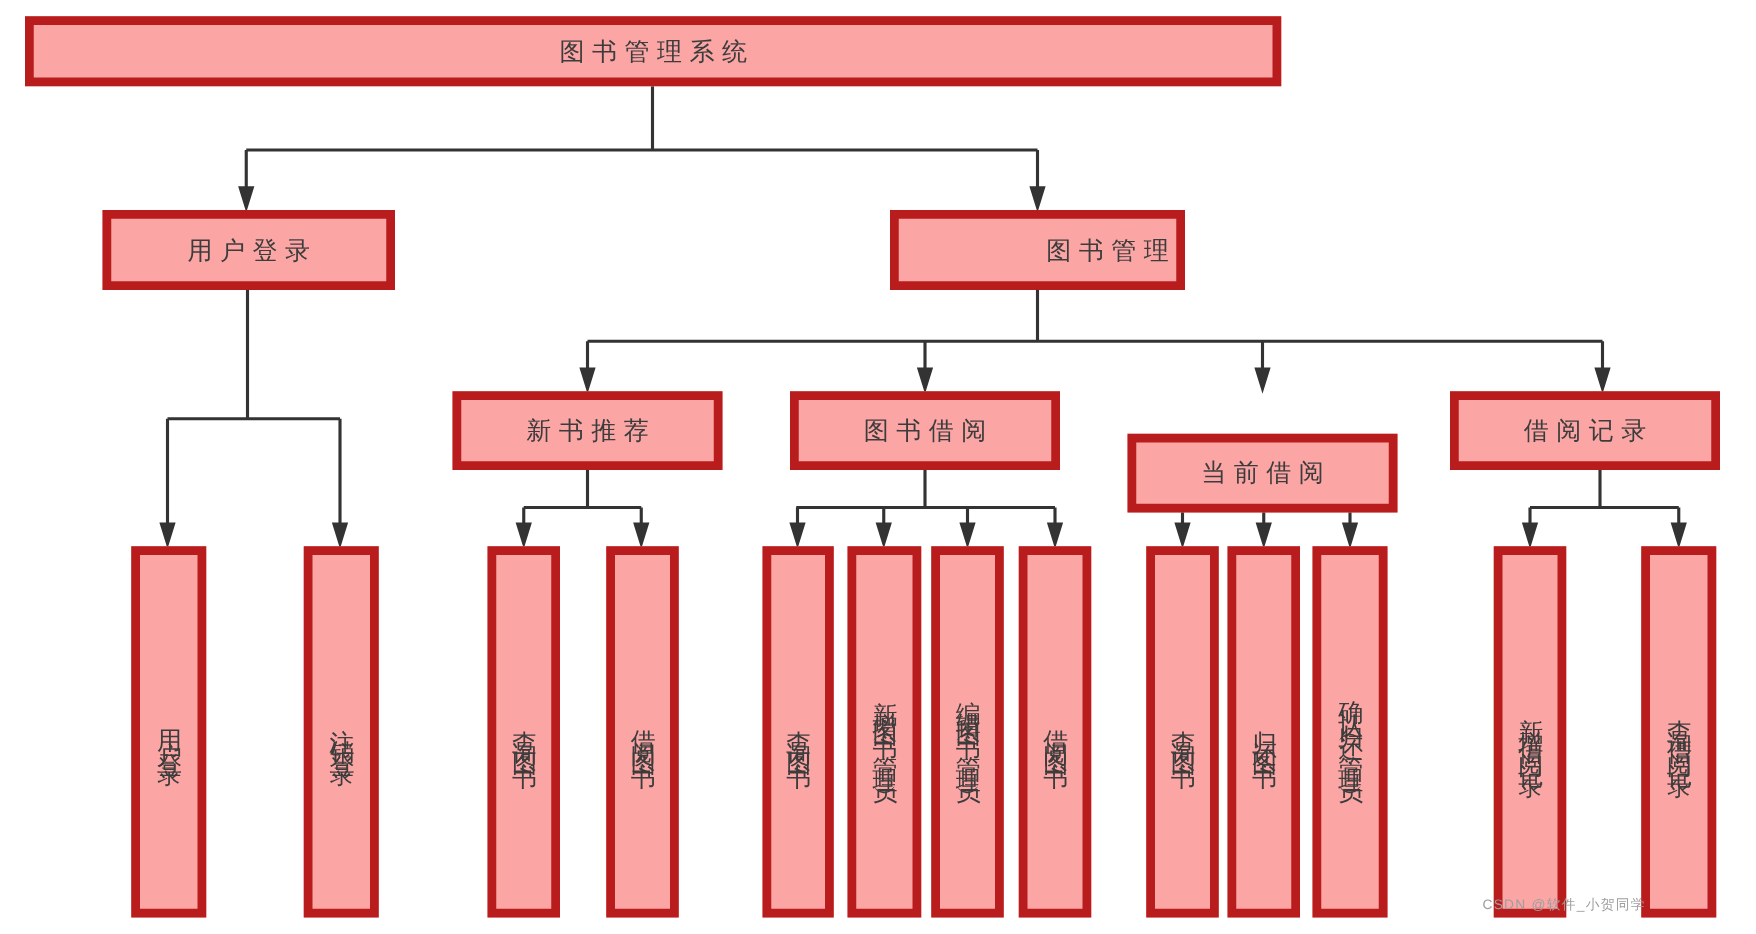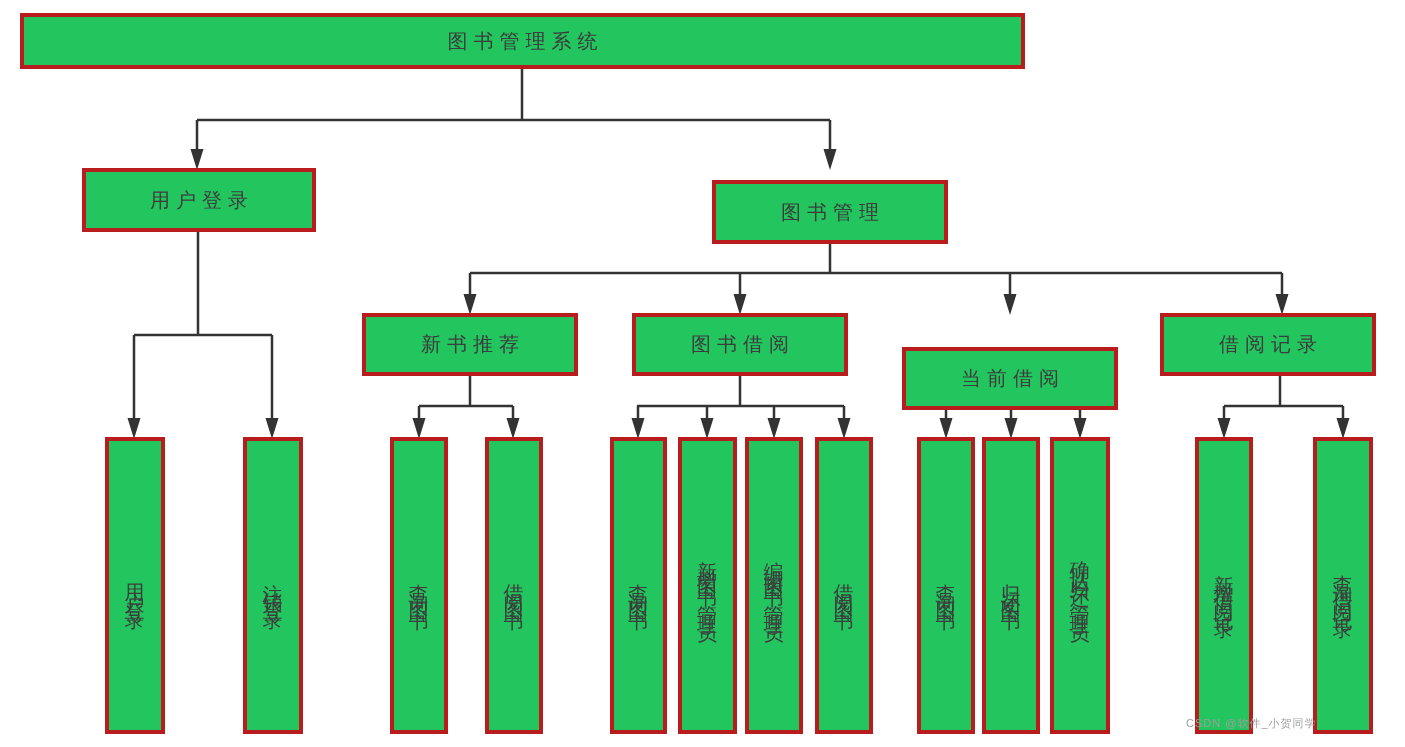--- a/index.html
+++ b/index.html
@@ -2,28 +2,28 @@
 <html><head>
 <meta charset="utf-8">
 <style>
   html,body { margin:0; padding:0; background:#ffffff; }
   .canvas {
     position:relative; width:1405px; height:747px; background:#ffffff;
     font-family:"Liberation Sans","DejaVu Sans",sans-serif; overflow:hidden;
   }
   .connectors { position:absolute; left:0; top:0; z-index:1; pointer-events:none; }
   .box {
-    position:absolute; box-sizing:border-box; background:#22c55e;
-    border:4px solid #b91c1c; color:#3c3c3c; z-index:2;
+    position:absolute; box-sizing:border-box; background:#fca5a5;
+    border:7px solid #b91c1c; color:#3c3c3c; z-index:2;
     display:flex; align-items:center; justify-content:center;
   }
   .hbox { font-size:20px; letter-spacing:6px; text-indent:6px; white-space:nowrap; }
   .root  { left:20px;  top:13px;  width:1005px; height:56px; }
   .lvl2a { left:82px;  top:168px; width:234px;  height:64px; }
-  .lvl2b { left:712px; top:180px; width:236px;  height:64px; }
+  .lvl2b { left:712px; top:168px; width:236px;  height:64px;justify-content:flex-end; }
   .lvl3  { top:313px; width:216px; height:63px; }
   .leaf  { top:437px; height:297px; }
   .leaf .vtext {
     writing-mode:vertical-lr; text-orientation:mixed;
     font-size:20px; letter-spacing:9px; line-height:1; white-space:nowrap;
   }
   .watermark {
     position:absolute; left:1186px; top:716px; z-index:3;
     font-size:11px; color:#9e9e9e; letter-spacing:1px; white-space:nowrap;
   }

